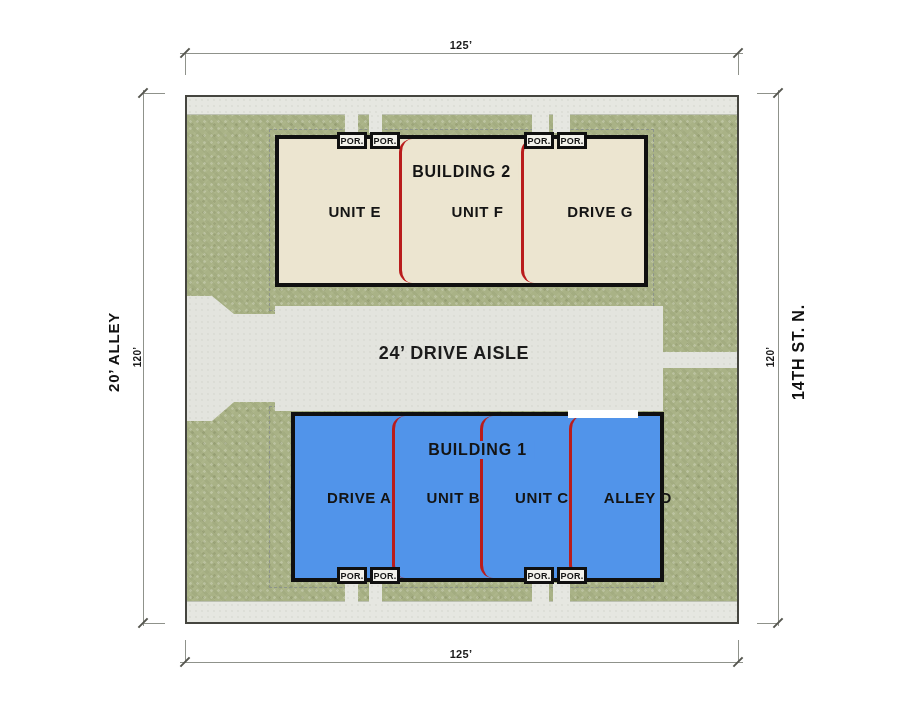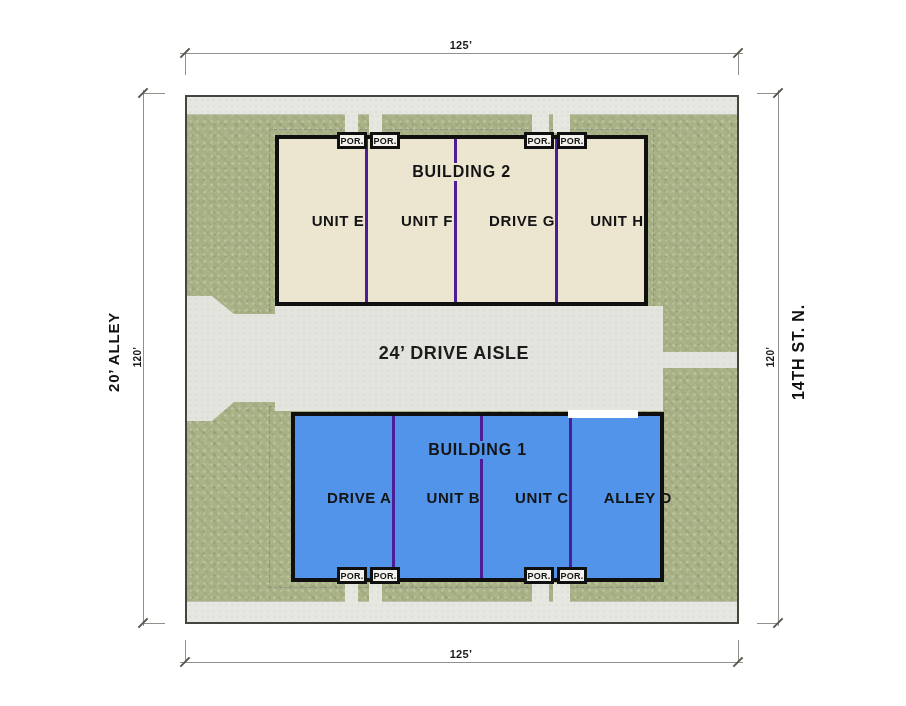--- a/index.html
+++ b/index.html
@@ -27,26 +27,26 @@
       476px 255px,550px 255px,550px 271px,476px 271px,476px 314px,88px 314px,88px 305px,
       47px 305px,25px 324px,0px 324px);}
   .aisle-label{position:absolute;left:267px;top:256px;transform:translate(-50%,-50%);z-index:3;
     font-size:18px;font-weight:bold;letter-spacing:.6px;color:#1c1c1c;white-space:nowrap;}
   .path{position:absolute;z-index:3;}
   .setback{position:absolute;border:1px dashed #8d948a;z-index:1;box-sizing:border-box;}
   .sb2{left:82px;top:32px;width:385px;height:182px;}
   .sb1{left:82px;top:309px;width:385px;height:182px;}
 
   
-  .building{position:absolute;left:88px;width:373px;height:171px;box-sizing:border-box;
+  .building{position:absolute;left:88px;width:373px;height:152px;box-sizing:border-box;
     border:4px solid #101010;display:flex;z-index:5;}
   .b2{top:38px;background:#ece5d0;}
   .b1{top:315px;height:170px;background:#5194ea;margin-left:16px;}
   .unit{flex:1;display:flex;align-items:center;justify-content:center;padding-left:32px;}
-  .unit + .unit{border-left:3px solid #4c1d95;}
+  .unit + .unit{border-left:3px solid #b91c1c;border-radius:13px;}
   .unit-label{font-size:15px;font-weight:bold;letter-spacing:.6px;color:#141414;white-space:nowrap;}
   .bldg-label{position:absolute;left:50%;transform:translateX(-50%);font-size:16px;font-weight:bold;
     letter-spacing:.8px;color:#141414;white-space:nowrap;padding:0 8px;z-index:6;}
   .b2 .bldg-label{top:24px;background:#ece5d0;}
   .b1 .bldg-label{top:25px;background:#5194ea;}
   .notch{position:absolute;left:381px;top:313px;width:70px;height:8px;background:#ffffff;z-index:6;}
 
   
   .porch{position:absolute;width:30px;height:17px;box-sizing:border-box;background:#f3f2ec;
     border:3px solid #101010;display:flex;align-items:center;justify-content:center;z-index:7;}
@@ -95,23 +95,20 @@
     <div class="building b2">
       <div class="bldg-label">BUILDING 2</div>
       <div class="unit">
           <span class="unit-label">UNIT E</span>
         </div>
       <div class="unit">
           <span class="unit-label">UNIT F</span>
         </div>
       <div class="unit">
           <span class="unit-label">DRIVE G</span>
-        </div>
-      <div class="unit">
-          <span class="unit-label">UNIT H</span>
         </div>
     </div>
 
     <div class="building b1">
       <div class="bldg-label">BUILDING 1</div>
       <div class="unit">
           <span class="unit-label">DRIVE A</span>
         </div>
       <div class="unit">
           <span class="unit-label">UNIT B</span>

